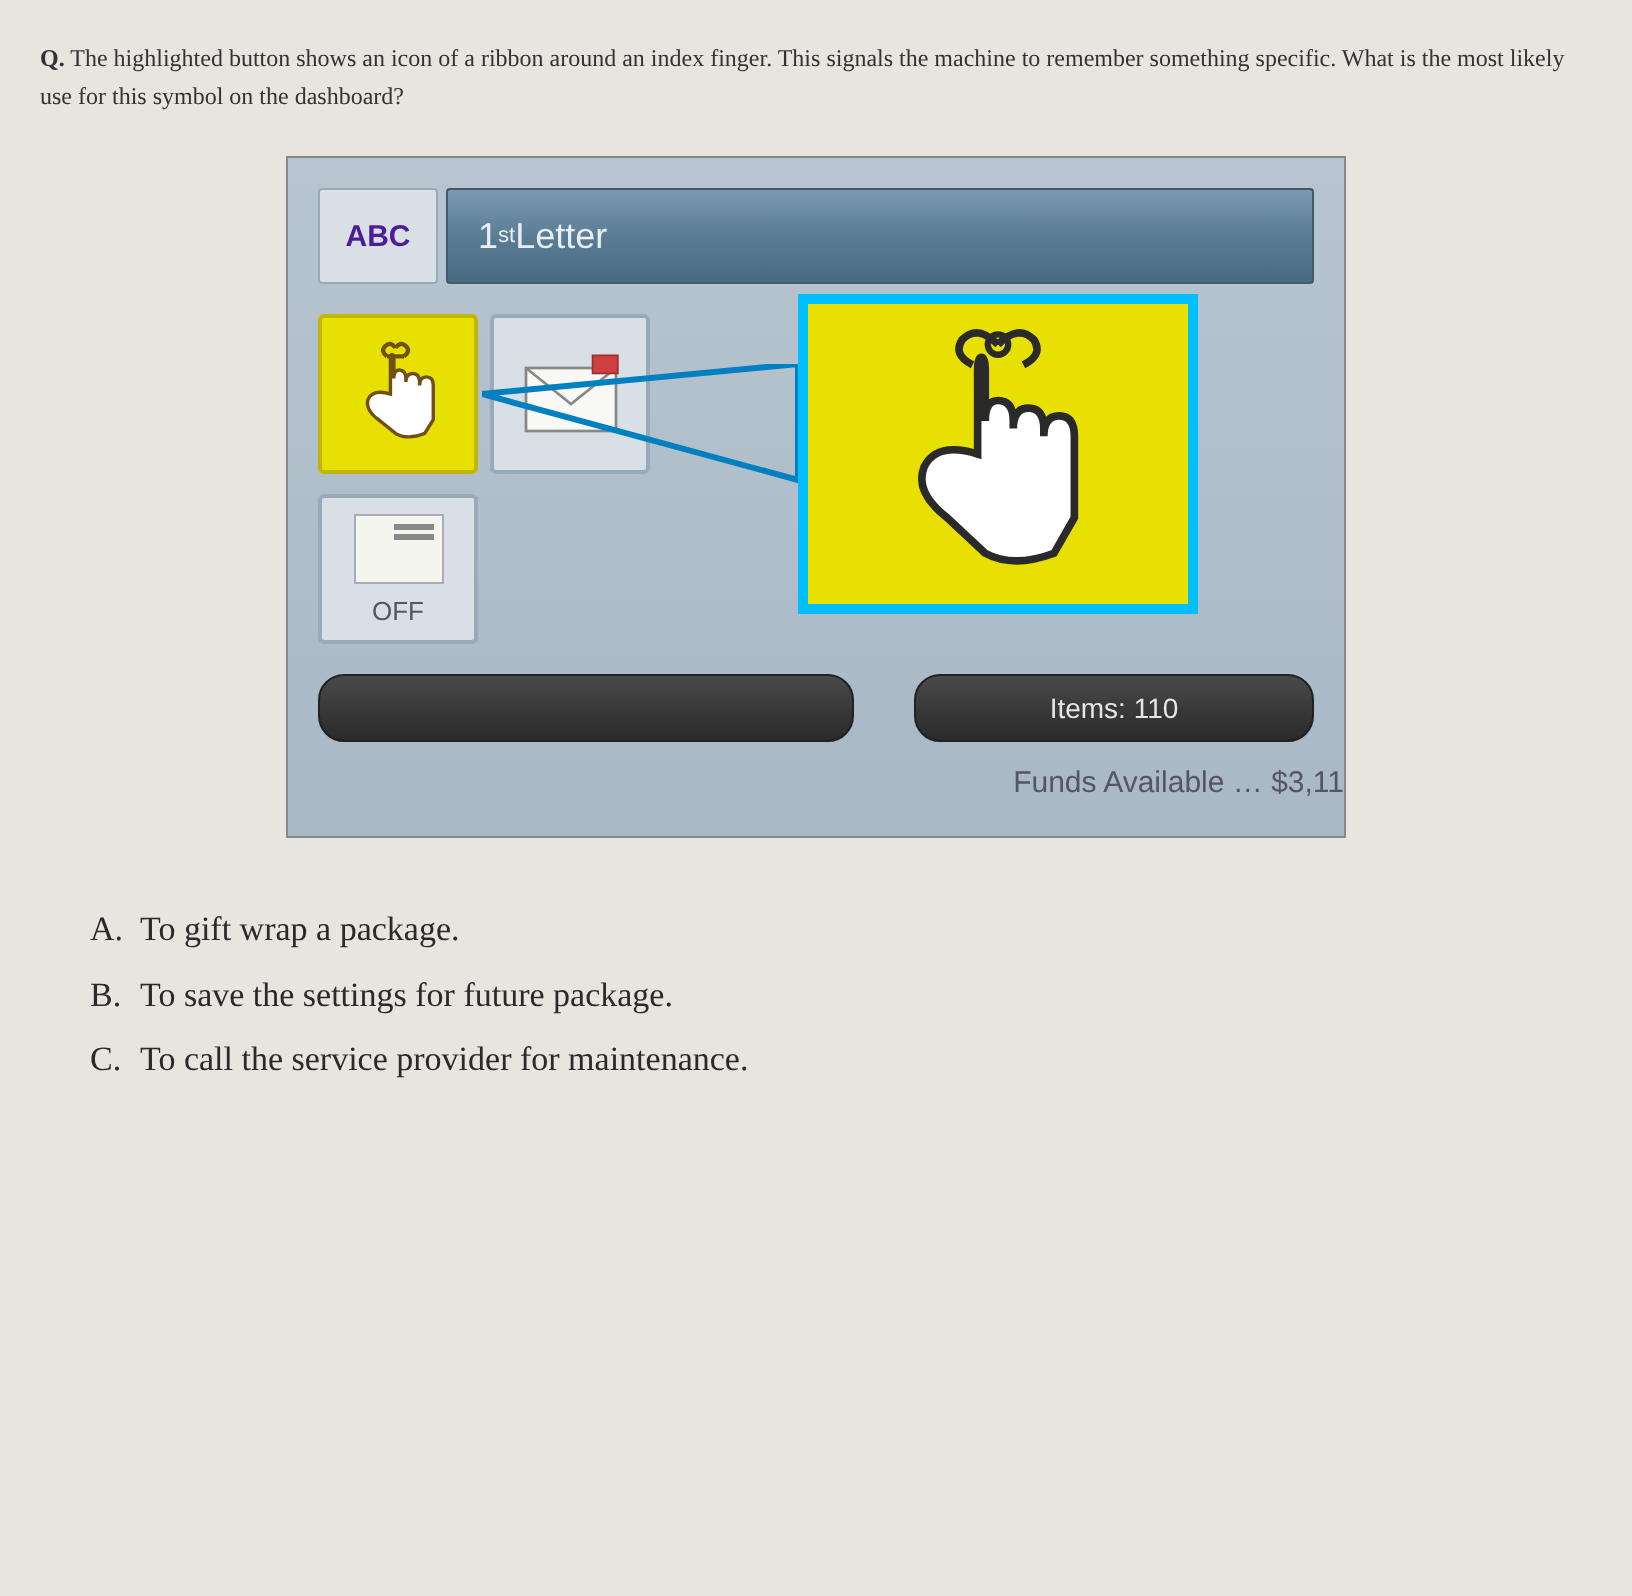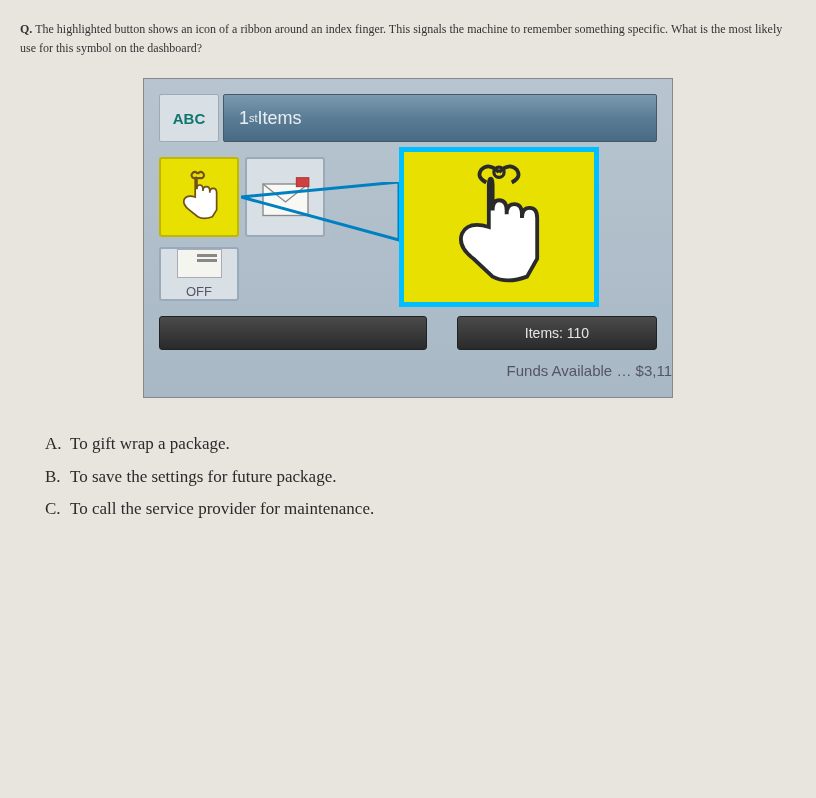--- a/index.html
+++ b/index.html
@@ -70,21 +70,21 @@
     .row-icon {
       width: 60px;
       height: 48px;
       background: #d8dfe5;
       border: 1px solid #9aabb8;
       display: flex;
       align-items: center;
       justify-content: center;
       font-family: Arial, sans-serif;
       font-weight: bold;
-      color: #0f766e;
+      color: #4c1d95;
       font-size: 15px;
       border-radius: 2px;
     }
     .row-content {
       flex: 1;
       height: 48px;
       background: linear-gradient(180deg, #7a99b0 0%, #5a7d95 50%, #486a82 100%);
       border: 1px solid #455868;
       margin-left: 4px;
       display: flex;
@@ -139,21 +139,21 @@
       height: 60px;
       z-index: 5;
     }
     .lower-row {
       display: flex;
       gap: 6px;
       margin-top: 10px;
     }
     .doc-btn {
       width: 80px;
-      height: 54px;
+      height: 75px;
       border: 2px solid #9ab;
       background: #d8dfe5;
       border-radius: 3px;
       display: flex;
       flex-direction: column;
       align-items: center;
       justify-content: center;
       font-family: Arial, sans-serif;
       font-size: 13px;
       color: #556;
@@ -178,21 +178,21 @@
     }
     .bottom-bars {
       display: flex;
       margin: 15px 15px 0 15px;
       gap: 30px;
     }
     .dark-bar {
       height: 34px;
       background: linear-gradient(180deg, #4a4a4a 0%, #2a2a2a 100%);
       border: 1px solid #222;
-      border-radius: 3px;
+      border-radius: 13px;
       display: flex;
       align-items: center;
       justify-content: center;
       font-family: Arial, sans-serif;
       font-size: 14px;
       color: #e5e5e5;
     }
     .dark-bar.left {
       flex: 1;
     }
@@ -234,21 +234,21 @@
 
 
     <div class="panel">
       <div class="row">
         <div class="row-icon">
           <span>ABC</span>
         </div>
         <div class="row-content">
           <span>1</span>
             <sup>st</sup>
-            <span> Items</span>
+            <span> Letter</span>
         </div>
       </div>
 
 
       <div class="button-grid">
         <div class="grid-btn highlighted">
           <svg width="55" height="60" viewBox="0 0 60 70">
             <path d="M28 8 Q25 4 22 7 Q19 10 23 13 M28 8 Q31 4 34 7 Q37 10 33 13 M23 13 L33 13" stroke="#705018" stroke-width="2.5" fill="none"></path>
             <path d="M25 15 L25 35 Q15 32 12 38 Q10 44 18 50 L28 58 Q35 62 45 58 L50 50 L50 30 Q50 25 46 25 Q42 25 42 30 L42 28 Q42 23 38 23 Q34 23 34 28 L34 26 Q34 21 30 21 Q27 21 27 26 L27 15 Q27 12 26 12 Q25 12 25 15 Z" fill="white" stroke="#705018" stroke-width="2"></path>
           </svg>

